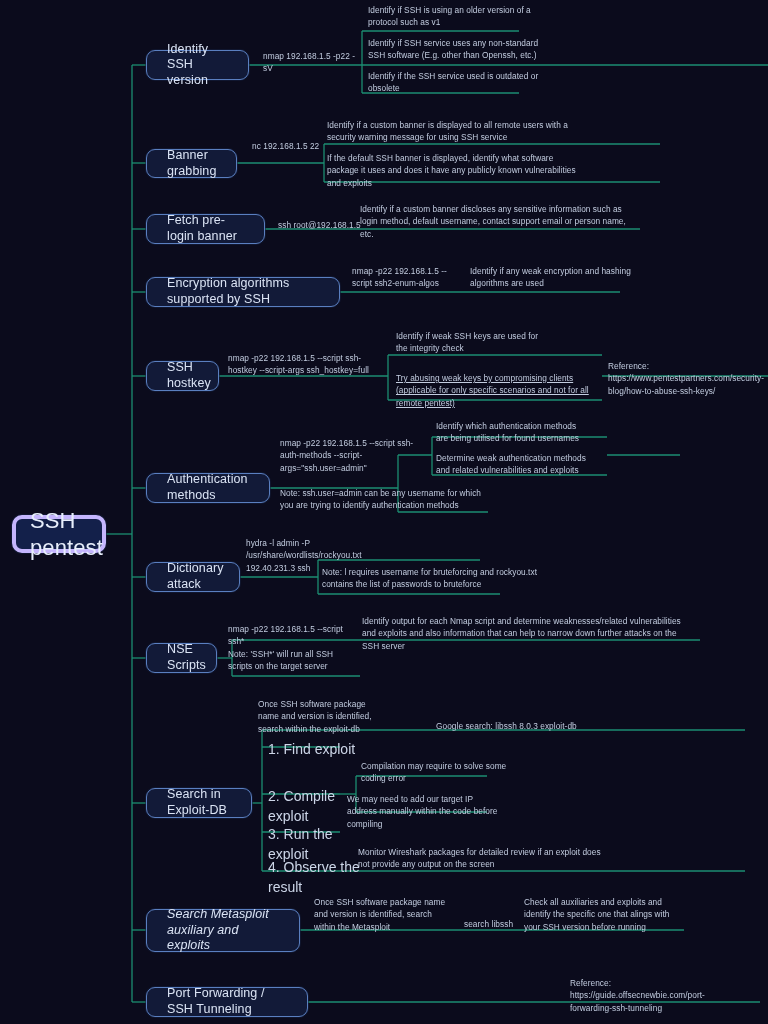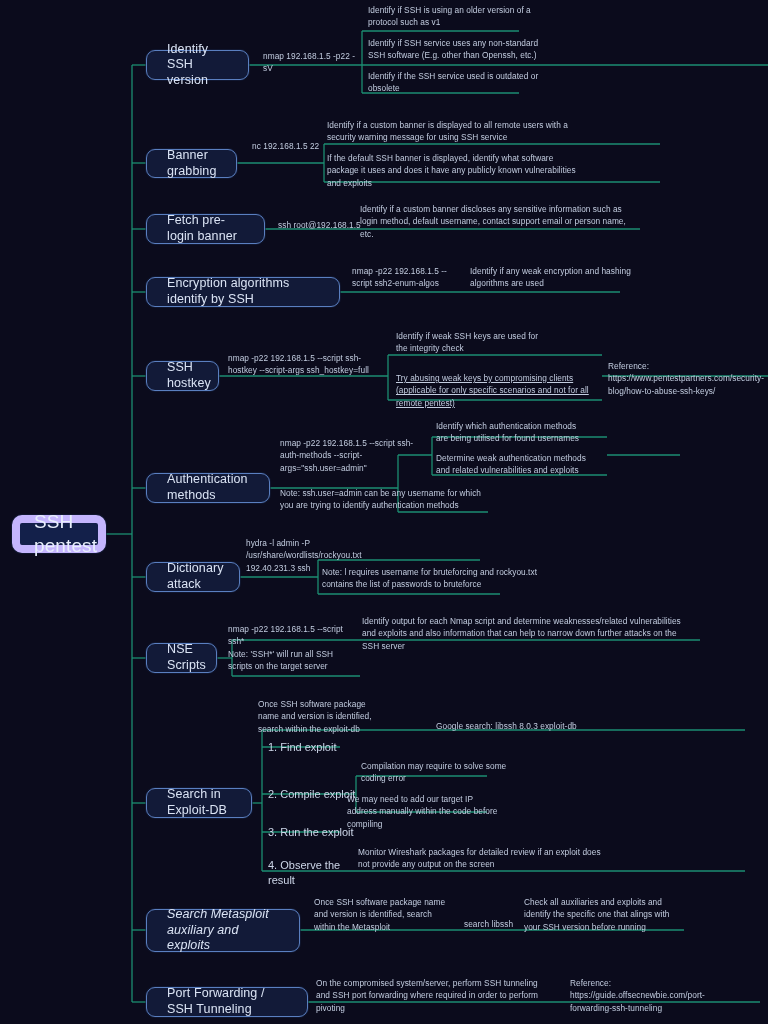--- a/index.html
+++ b/index.html
@@ -20,37 +20,37 @@
     color:#dbe4f5;
     display:flex;align-items:center;
     padding:7px 20px;
     font-size:12.5px;
     line-height:1.25;
     letter-spacing:.1px;
     box-shadow:0 0 0 1px rgba(20,30,60,.6);
   }
   .node.root{
     background:#13204a;
-    border:8px solid #c4b5fd;
+    border:4px solid #c4b5fd;
     border-radius:10px;
-    font-size:19px;
+    font-size:22px;
     padding:10px 14px;
     color:#e7eefb;
   }
   .note{
     position:absolute;
     font-size:8.3px;
     line-height:1.5;
     color:#c3cde0;
     letter-spacing:.05px;
     white-space:normal;
   }
   .sub{
     position:absolute;
-    font-size:11px;
+    font-size:14px;
     color:#cdd6e8;
     line-height:1.4;
   }
 </style>
 </head>
 <body>
 
 <div id="canvas">
 
   <svg class="wires" viewBox="0 0 768 1024">
@@ -149,21 +149,21 @@
   <div class="note" style="left:327px;top:119px;width:244px;">Identify if a custom banner is displayed to all remote users with a security warning message for using SSH service</div>
   <div class="note" style="left:327px;top:152px;width:250px;">If the default SSH banner is displayed, identify what software package it uses and does it have any publicly known vulnerabilities and exploits</div>
 
   <div class="node" style="left:146px;top:214px;width:119px;height:30px;">
     <span>Fetch pre-login banner</span>
   </div>
   <div class="note" style="left:278px;top:219px;width:92px;">ssh root@192.168.1.5</div>
   <div class="note" style="left:360px;top:203px;width:266px;">Identify if a custom banner discloses any sensitive information such as login method, default username, contact support email or person name, etc.</div>
 
   <div class="node" style="left:146px;top:277px;width:194px;height:30px;">
-    <span>Encryption algorithms identify by SSH</span>
+    <span>Encryption algorithms supported by SSH</span>
   </div>
   <div class="note" style="left:352px;top:265px;width:112px;">nmap -p22  192.168.1.5 --script ssh2-enum-algos</div>
   <div class="note" style="left:470px;top:265px;width:162px;">Identify if any weak encryption and hashing algorithms are used</div>
 
   <div class="node" style="left:146px;top:361px;width:73px;height:30px;">
     <span>SSH hostkey</span>
   </div>
   <div class="note" style="left:228px;top:352px;width:160px;">nmap -p22  192.168.1.5 --script ssh-hostkey --script-args ssh_hostkey=full</div>
   <div class="note" style="left:396px;top:330px;width:150px;">Identify if weak SSH keys are used for the integrity check</div>
   <div class="note" style="left:396px;top:372px;width:200px;text-decoration:underline;">Try abusing weak keys by compromising clients (applicable for only specific scenarios and not for all remote pentest)</div>
@@ -207,16 +207,15 @@
   <div class="node" style="left:146px;top:909px;width:154px;height:43px;font-style:italic;">
     <span>Search Metasploit auxiliary and exploits</span>
   </div>
   <div class="note" style="left:314px;top:896px;width:140px;">Once SSH software package name and version is identified, search within the Metasploit</div>
   <div class="note" style="left:464px;top:918px;width:60px;">search libssh</div>
   <div class="note" style="left:524px;top:896px;width:158px;">Check all auxiliaries and exploits and identify the specific one that alings with your SSH version before running</div>
 
   <div class="node" style="left:146px;top:987px;width:162px;height:30px;justify-content:flex-end;">
     <span>Port Forwarding / SSH Tunneling</span>
   </div>
-  <div class="note" style="left:316px;top:977px;width:238px;">On the compromised system/server, perform SSH tunneling and SSH port forwarding where required in order to perform pivoting</div>
   <div class="note" style="left:570px;top:977px;width:160px;">Reference: https://guide.offsecnewbie.com/port-forwarding-ssh-tunneling</div>
 
 </div>
 
 </body></html>

